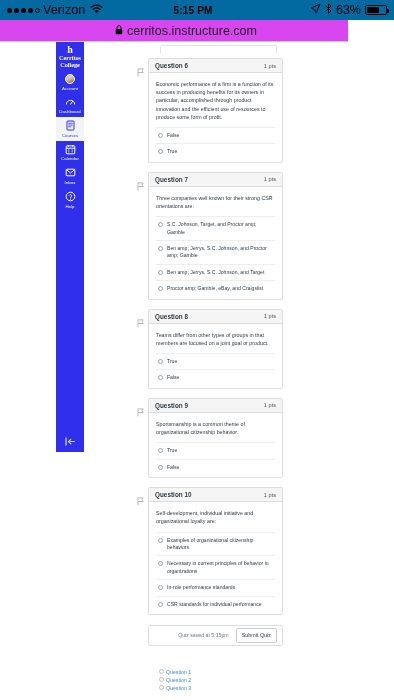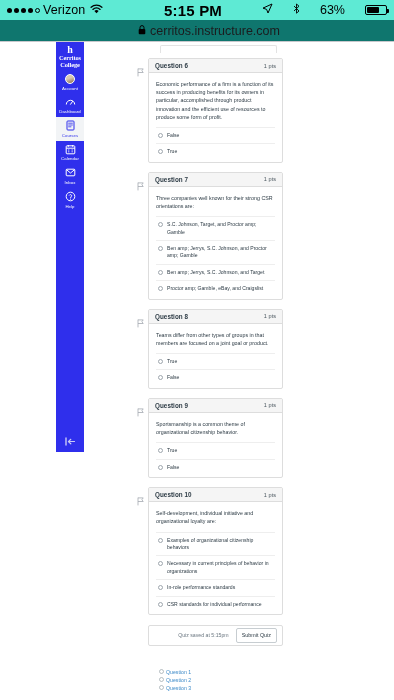--- a/index.html
+++ b/index.html
@@ -8,56 +8,56 @@
     background: #ffffff;
     font-family: "Liberation Sans", sans-serif;
     overflow: hidden;
   }
 
   
   .status-bar {
     height: 20px; width: 394px;
     display: flex; align-items: center;
     padding: 0 7px;
-    background: #5eead4;
+    background: #0369a1;
     font-size: 12px; color: #000;
     position: relative;
   }
   .status-left { display: flex; align-items: center; gap: 3px; }
   .dots { display: flex; align-items: center; gap: 2px; }
   .dot { width: 5px; height: 5px; border-radius: 50%; background: #000; }
   .dot.hollow { background: transparent; border: 1px solid #000; width: 5px; height: 5px; }
   .carrier { font-size: 12.5px; letter-spacing: 0.1px; }
   .wifi { margin-left: 2px; }
   .status-center {
     position: absolute; left: 0; right: 8px; text-align: center;
-    font-size: 15px; font-weight: bold; letter-spacing: 0.2px;
+    font-size: 10px; font-weight: bold; letter-spacing: 0.2px;
     pointer-events: none;
   }
   .status-right {
-    margin-left: auto; display: flex; align-items: center; gap: 20px;
+    margin-left: auto; display: flex; align-items: center; gap: 4px;
     font-size: 12px;
   }
   .batt-pct { font-size: 12.5px; }
   .batt {
     width: 22px; height: 10px; border: 1px solid #000; border-radius: 2px;
     position: relative; display: inline-block;
   }
   .batt::after {
     content: ""; position: absolute; right: -3px; top: 3px;
     width: 2px; height: 4px; background: #000; border-radius: 0 1px 1px 0;
   }
   .batt-fill { position: absolute; left: 1px; top: 1px; bottom: 1px; width: 62%; background: #000; border-radius: 1px; }
 
   
   .url-bar {
-    height: 22px; width: 394px;
+    height: 22px; width: 348px;
     display: flex; align-items: center; justify-content: center;
     gap: 4px;
-    background: #0f766e;
+    background: #d946ef;
     border-bottom: 1px solid #c8c8cc;
     font-size: 12.5px; color: #1c1c1e; padding-left: 24px;
   }
   .lock { display: inline-block; }
 
   
   .page {
     position: relative;
     width: 394px; height: 658px;
     background: #f5f5f5;

